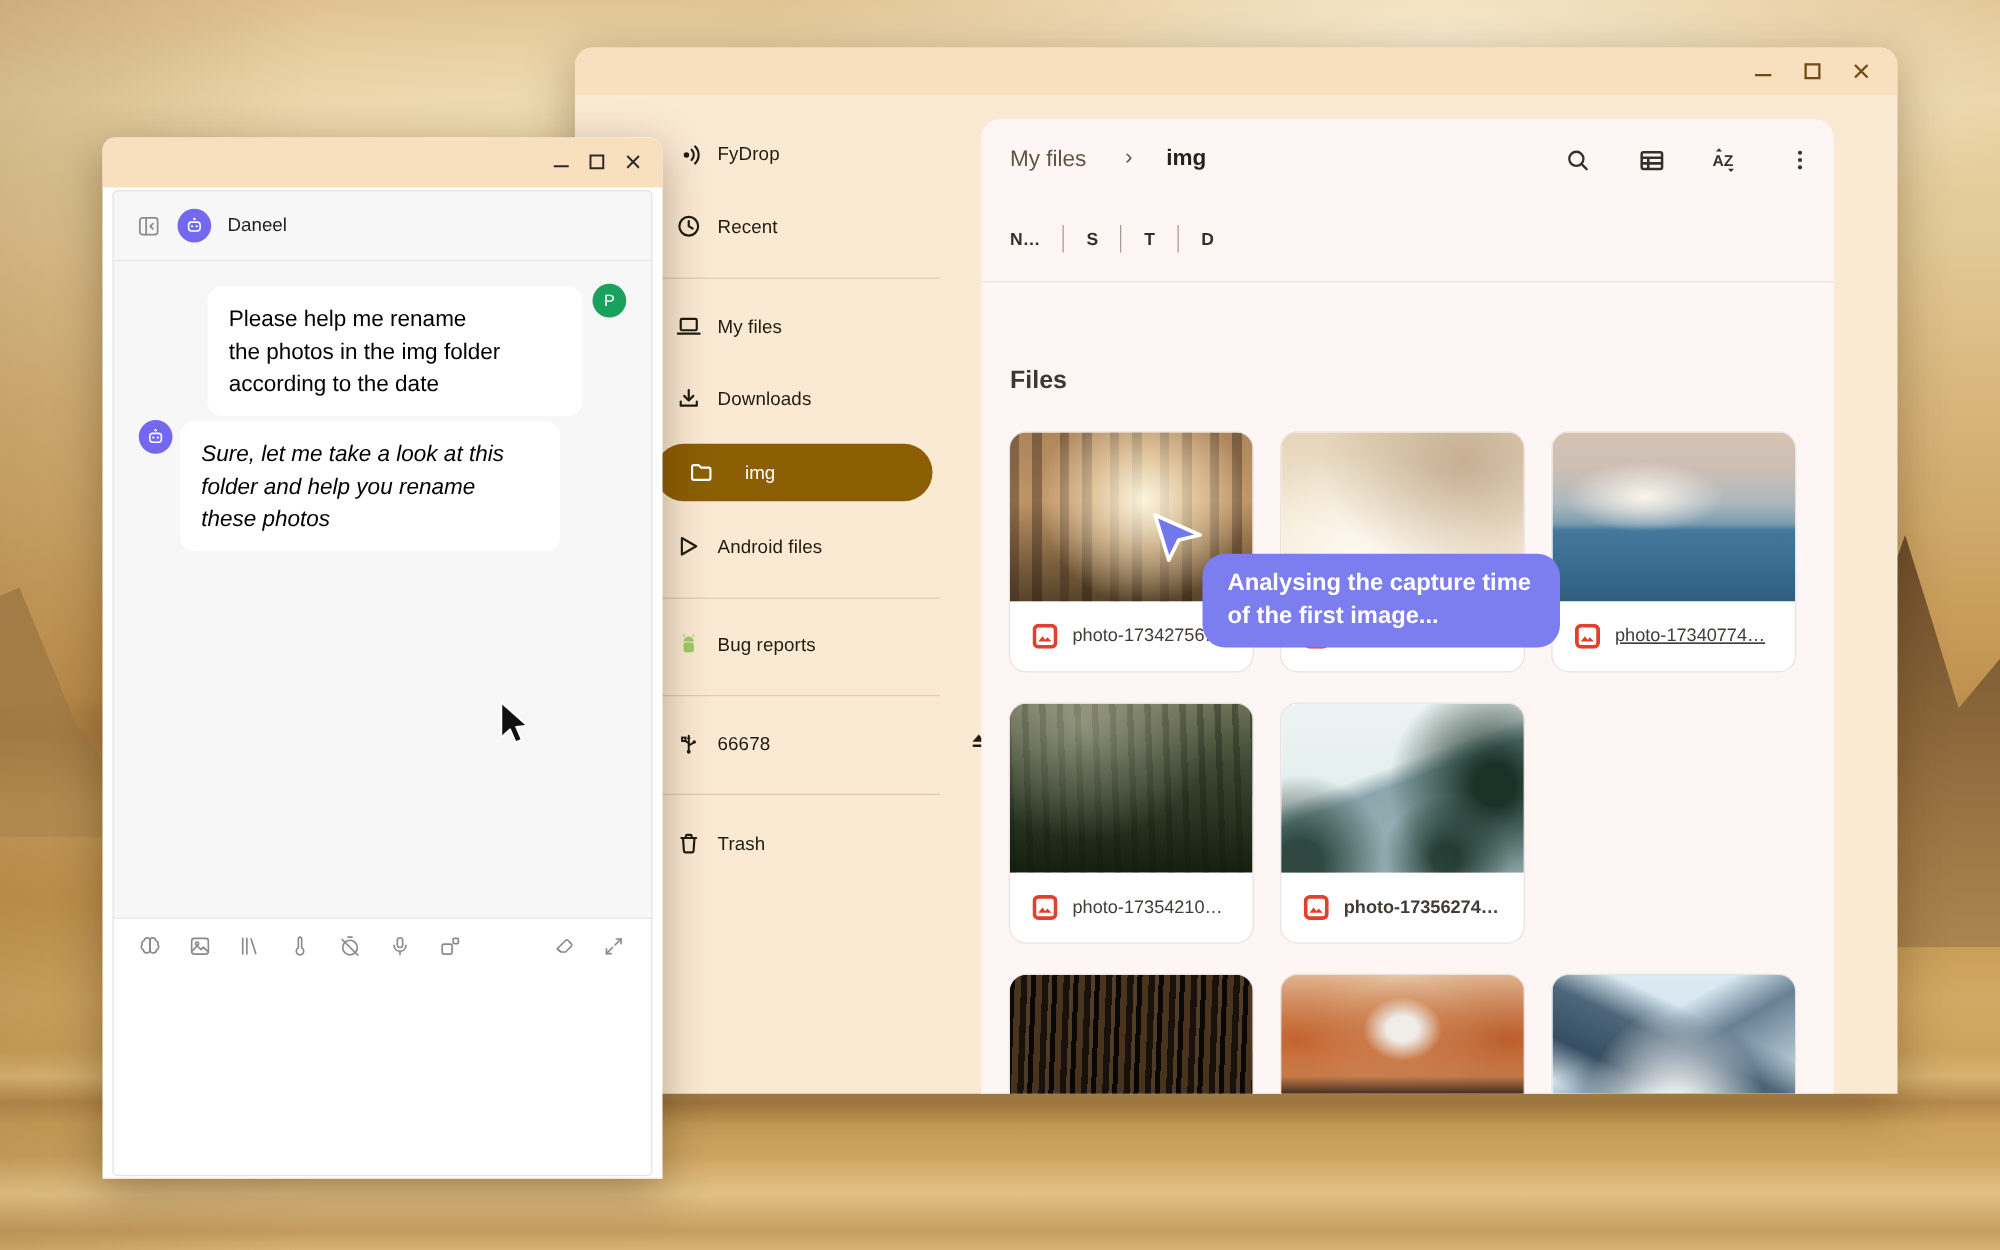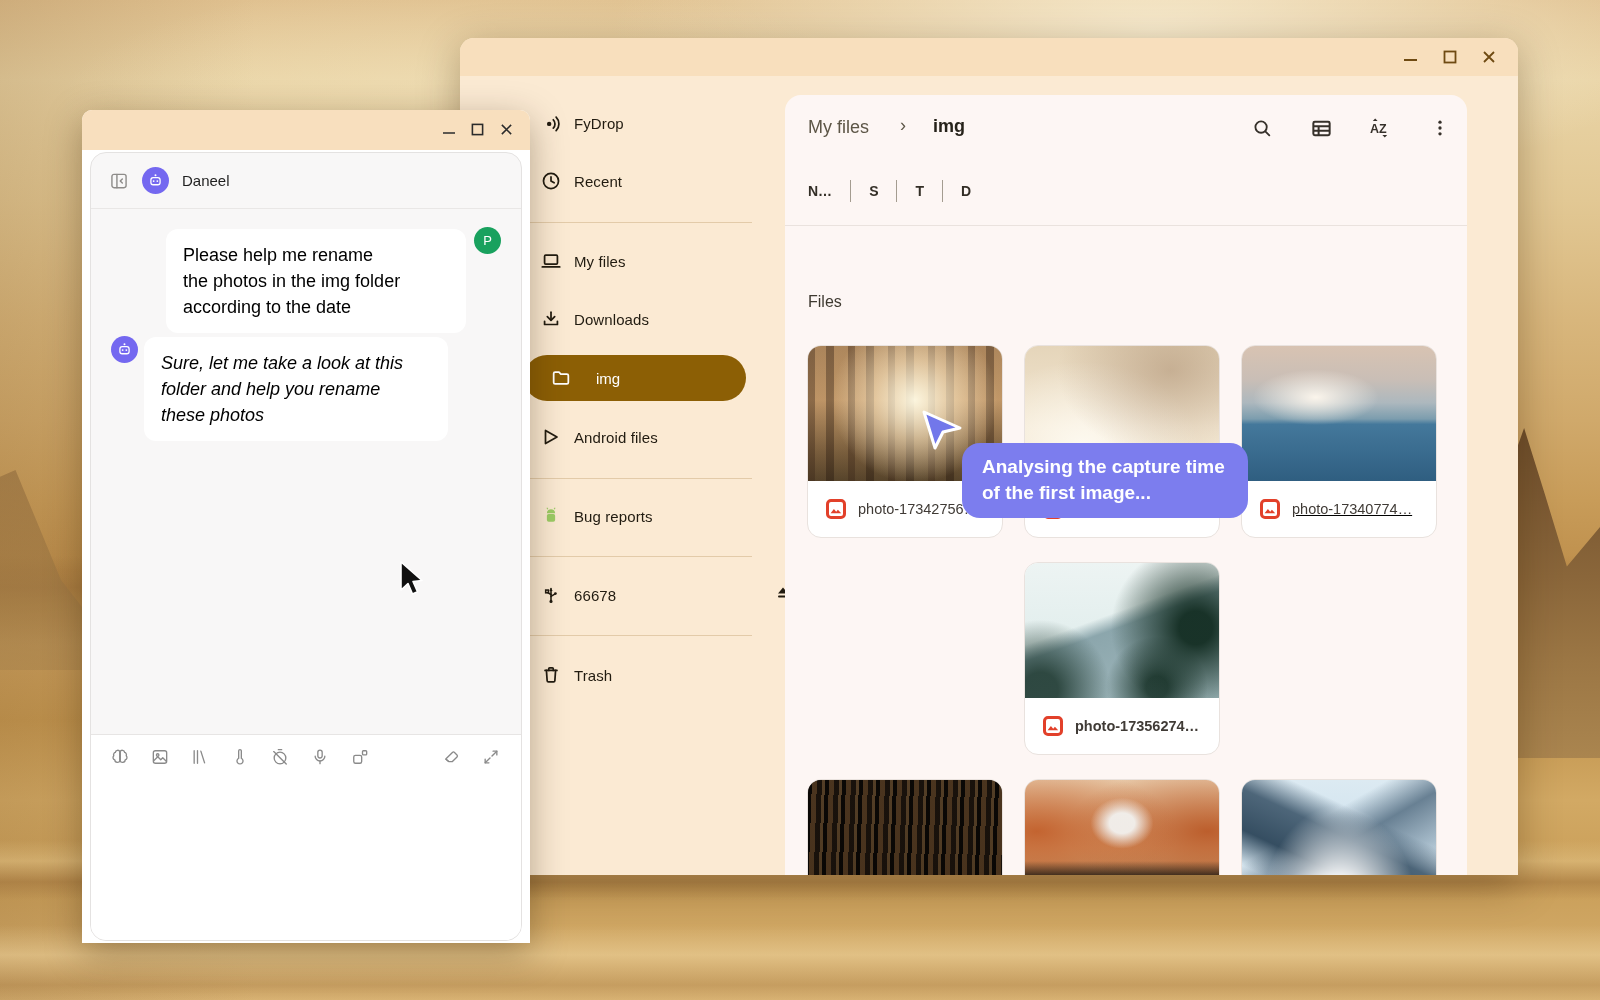--- a/index.html
+++ b/index.html
@@ -55,21 +55,21 @@
     background:#FDF6F4; border-radius:16px 16px 0 0; overflow:hidden; }
   .crumb-row { position:absolute; left:0; top:0; right:0; height:66px; }
   .crumb-parent { position:absolute; left:23px; top:22px; font-size:18px; color:#5D5647; cursor:pointer; }
   .crumb-chevron { position:absolute; left:115px; top:20px; font-size:18px; color:#5D5647; }
   .crumb-current { position:absolute; left:148px; top:21px; font-size:18px; font-weight:700; color:#26221A; }
   .hdr-icon { position:absolute; top:19px; width:28px; height:28px; display:flex; align-items:center; justify-content:center; color:#36302A; cursor:pointer; }
   .sort-row { position:absolute; left:23px; top:84px; height:24px; display:flex; align-items:center; color:#332E26; }
   .sort-label { font-size:14px; font-weight:700; cursor:pointer; }
   .sort-sep { width:1px; height:22px; background:#A49C90; margin:0 18px; }
   .panel-divider { position:absolute; left:0; right:0; top:130px; height:1px; background:#EAE2DE; }
-  .files-label { position:absolute; left:23px; top:198px; font-size:16px; font-weight:400; color:#3E3930; }
+  .files-label { position:absolute; left:23px; top:198px; font-size:20px; font-weight:700; color:#3E3930; }
 
   .card { position:absolute; width:196px; height:193px; background:#FFFFFF; border:1.5px solid #E9E2DE; border-radius:14px; overflow:hidden; cursor:pointer; }
   .thumb { width:100%; height:135px; }
   .card-name { height:56px; display:flex; align-items:center; gap:12px; padding-left:18px; }
   .fname { font-size:14.5px; color:#403B36; white-space:nowrap; }
   .c1 { left:22px;  top:250px; } .c2 { left:239px; top:250px; } .c3 { left:456px; top:250px;text-decoration:underline; }
   .c4 { left:22px;  top:467px; } .c5 { left:239px; top:467px;font-weight:bold; } .c6 { left:456px; top:467px; }
   .c7 { left:22px;  top:684px; } .c8 { left:239px; top:684px; } .c9 { left:456px; top:684px; }
 
   .t1 { background:
@@ -115,21 +115,21 @@
 
   .img-badge { width:20px; height:20px; flex:0 0 auto; display:flex; }
 
   
   .chat-win { position:absolute; left:82px; top:110px; width:448px; height:833px;
     background:#FFFFFF; border-radius:10px 10px 0 0; overflow:hidden;
     box-shadow:0 10px 36px rgba(50,30,5,.35); }
   .chat-titlebar { position:absolute; left:0; top:0; right:0; height:40px; background:#F8DFBE; }
   .chat-win .win-controls { right:16px; top:12px; color:#2B2B2B; gap:14px; }
   .chat-panel { position:absolute; left:8px; top:42px; width:432px; height:789px;
-    background:#F8F7F7; border:1px solid #E4E2E1; border-radius:16px; overflow:hidden; }
+    background:#F8F7F7; border:1px solid #E4E2E1; border-radius:4px; overflow:hidden; }
   .chat-header { position:absolute; left:0; top:0; right:0; height:56px; display:flex; align-items:center; padding-left:18px; gap:13px; border-bottom:1px solid #E9E7E6; }
   .chat-title { font-size:15px; color:#1F1F1F; font-weight:500; }
   .bot-avatar { width:27px; height:27px; border-radius:50%; background:#7468F0; display:flex; align-items:center; justify-content:center; flex:0 0 auto; }
   .collapse-btn { width:20px; height:20px; color:#8E8C8A; display:flex; cursor:pointer; }
 
   .bubble { position:absolute; background:#FFFFFF; border-radius:12px; padding:13px 17px; font-size:18px; line-height:1.45; color:#000000; }
   .bubble-user { left:75px; top:76px; width:300px; }
   .bubble-user .bubble-text { max-width:220px; }
   .bubble-bot { left:53px; top:184px; width:304px;font-style:italic; }
   .bubble-bot .bubble-text { max-width:258px; }
@@ -356,20 +356,32 @@
             <span class="img-badge">
           <svg width="20" height="20" viewBox="0 0 20 20">
                 <rect x="1.5" y="1.5" width="17" height="17" rx="3.5" fill="#fff" stroke="#E2402A" stroke-width="3"></rect>
                 <path d="M4.6 14.2 l3.3-4.2 2.3 2.7 1.7-1.9 3.3 3.4 z" fill="#E2402A"></path>
               </svg>
             </span>
           <span class="fname">photo-17340774…</span>
           </div>
       </div>
 
+      <div class="card c4">
+        <div class="thumb t4"></div>
+        <div class="card-name">
+            <span class="img-badge">
+          <svg width="20" height="20" viewBox="0 0 20 20">
+                <rect x="1.5" y="1.5" width="17" height="17" rx="3.5" fill="#fff" stroke="#E2402A" stroke-width="3"></rect>
+                <path d="M4.6 14.2 l3.3-4.2 2.3 2.7 1.7-1.9 3.3 3.4 z" fill="#E2402A"></path>
+              </svg>
+            </span>
+          <span class="fname">photo-17354210…</span>
+          </div>
+      </div>
       <div class="card c5">
         <div class="thumb t5"></div>
         <div class="card-name">
             <span class="img-badge">
           <svg width="20" height="20" viewBox="0 0 20 20">
                 <rect x="1.5" y="1.5" width="17" height="17" rx="3.5" fill="#fff" stroke="#E2402A" stroke-width="3"></rect>
                 <path d="M4.6 14.2 l3.3-4.2 2.3 2.7 1.7-1.9 3.3 3.4 z" fill="#E2402A"></path>
               </svg>
             </span>
           <span class="fname">photo-17356274…</span>

